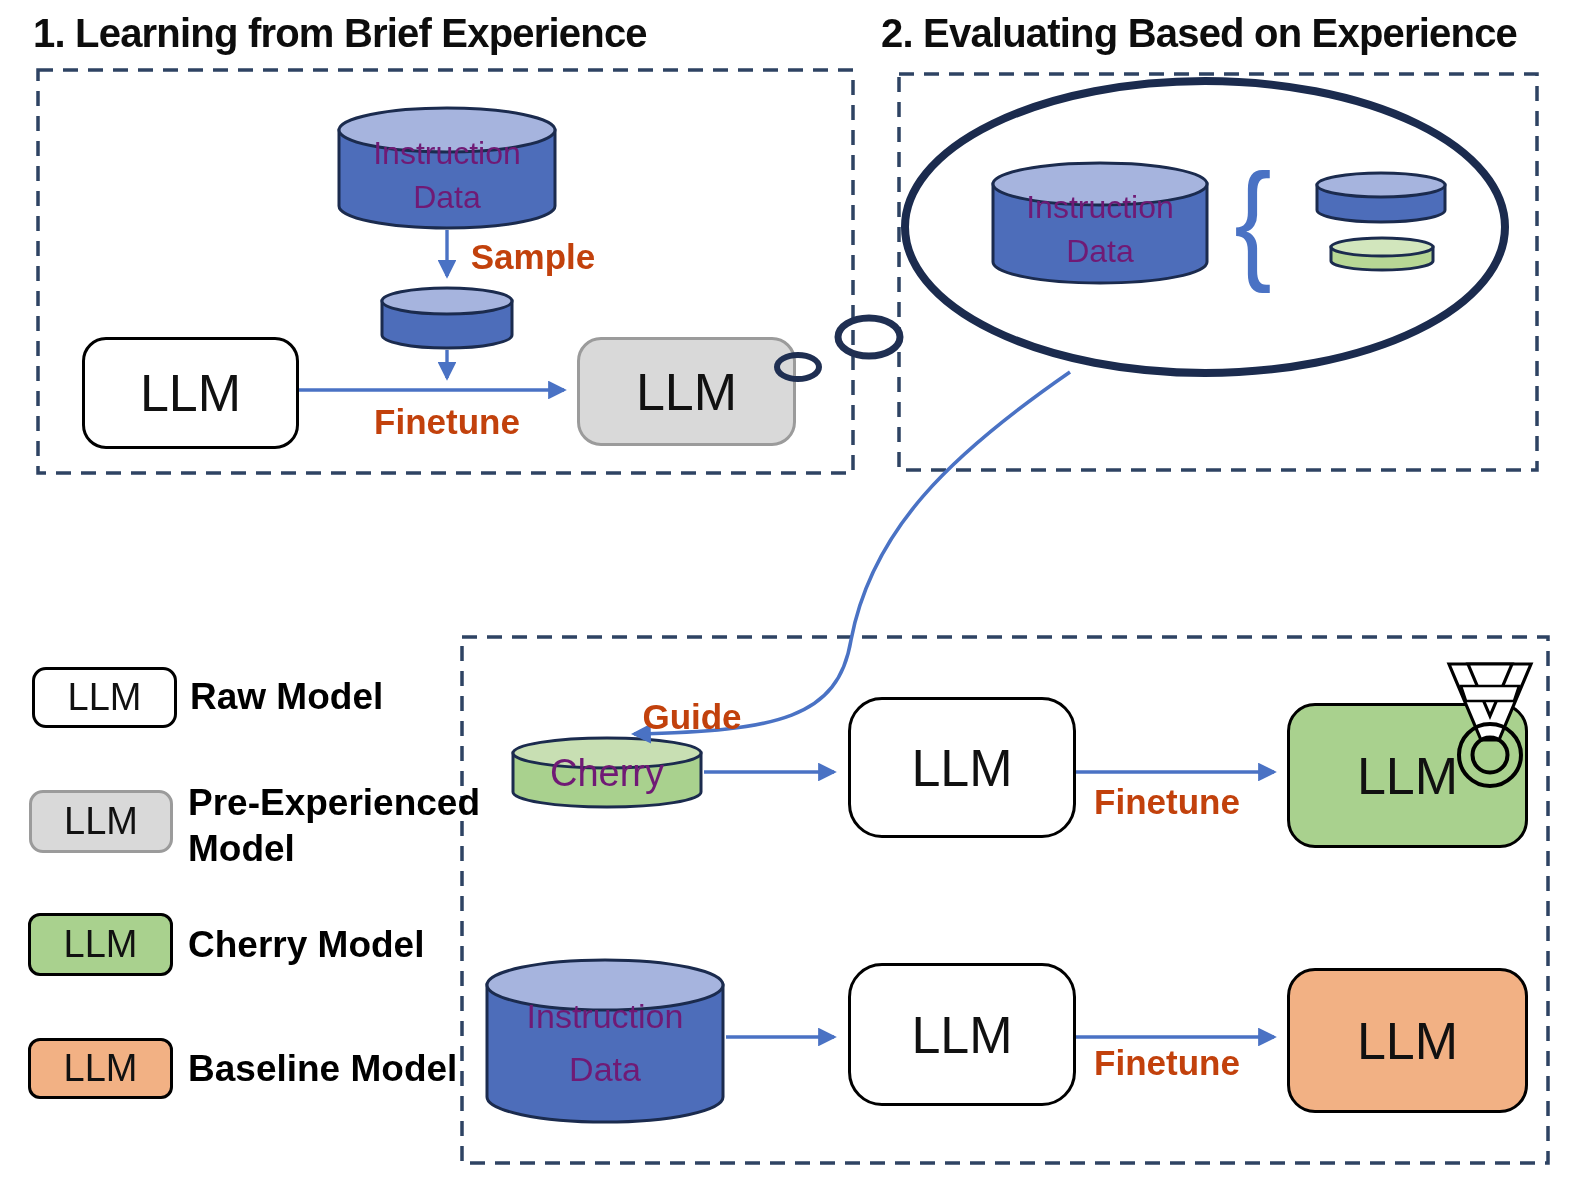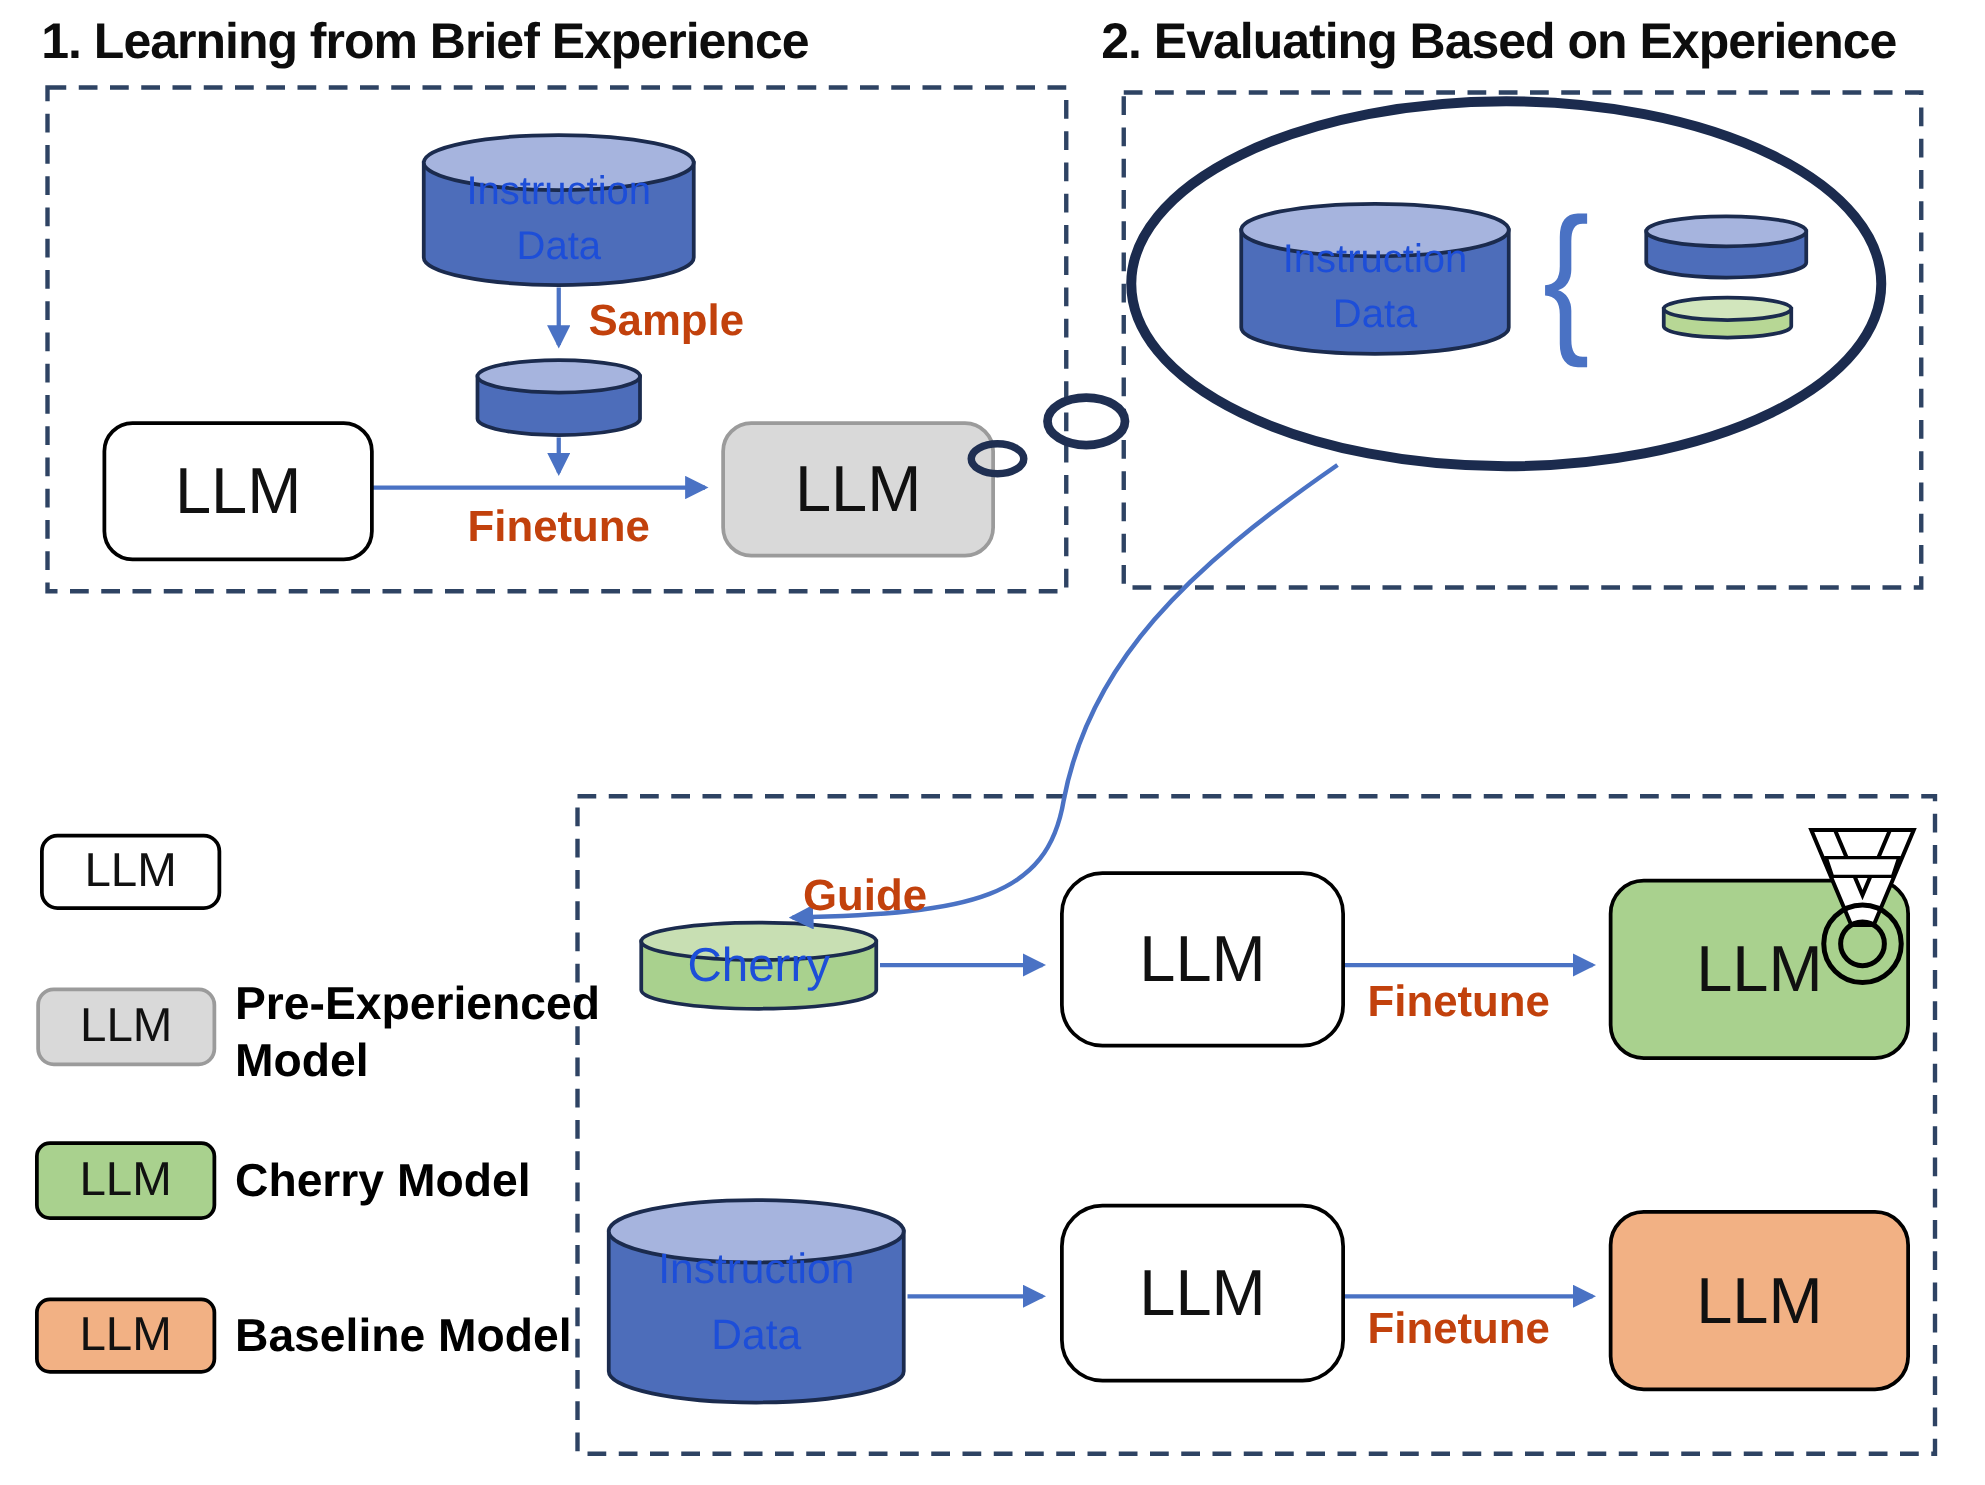--- a/index.html
+++ b/index.html
@@ -13,21 +13,21 @@
   .html-layer-item{z-index:20;}
   .center{transform:translate(-50%,-50%);}
   .title{
     position:absolute;z-index:20;font-size:40px;font-weight:bold;color:#0d0d0d;
     letter-spacing:-0.8px;white-space:nowrap;
   }
   .flow-label{
     position:absolute;z-index:20;font-size:35px;font-weight:bold;color:#c2410c;white-space:nowrap;
   }
   .cyl-text{
-    position:absolute;z-index:20;color:#1d4ed8;font-size:32px;font-weight:400;white-space:nowrap;
+    position:absolute;z-index:20;color:#701a75;font-size:32px;font-weight:400;white-space:nowrap;
   }
   .llm-box{
     position:absolute;z-index:20;display:flex;align-items:center;justify-content:center;
     border:3.5px solid #000;background:#fff;font-size:52px;color:#111;
   }
   .legend-swatch{
     position:absolute;z-index:20;display:flex;align-items:center;justify-content:center;
     border:3px solid #000;background:#fff;border-radius:14px;font-size:38px;color:#111;
   }
   .legend-label{
@@ -139,20 +139,21 @@
   <div class="llm-box html-layer-item" style="left:848px;top:963px;width:222px;height:137px;border-radius:34px;">
     <span>LLM</span>
   </div>
   <div class="llm-box html-layer-item" style="left:1287px;top:968px;width:235px;height:139px;border-radius:28px;background:#f2b184;">
     <span>LLM</span>
   </div>
 
   <div class="legend-swatch" style="left:32px;top:667px;width:139px;height:55px;">
     <span>LLM</span>
   </div>
+  <div class="legend-label" style="left:190px;top:674px;">Raw Model</div>
 
   <div class="legend-swatch" style="left:29px;top:790px;width:138px;height:57px;background:#d9d9d9;border-color:#9b9b9b;">
     <span>LLM</span>
   </div>
   <div class="legend-label" style="left:188px;top:780px;width:300px;">Pre-Experienced Model</div>
 
   <div class="legend-swatch" style="left:28px;top:913px;width:139px;height:57px;background:#a9d18e;border-radius:12px;">
     <span>LLM</span>
   </div>
   <div class="legend-label" style="left:188px;top:922px;text-align:right;">Cherry Model</div>

